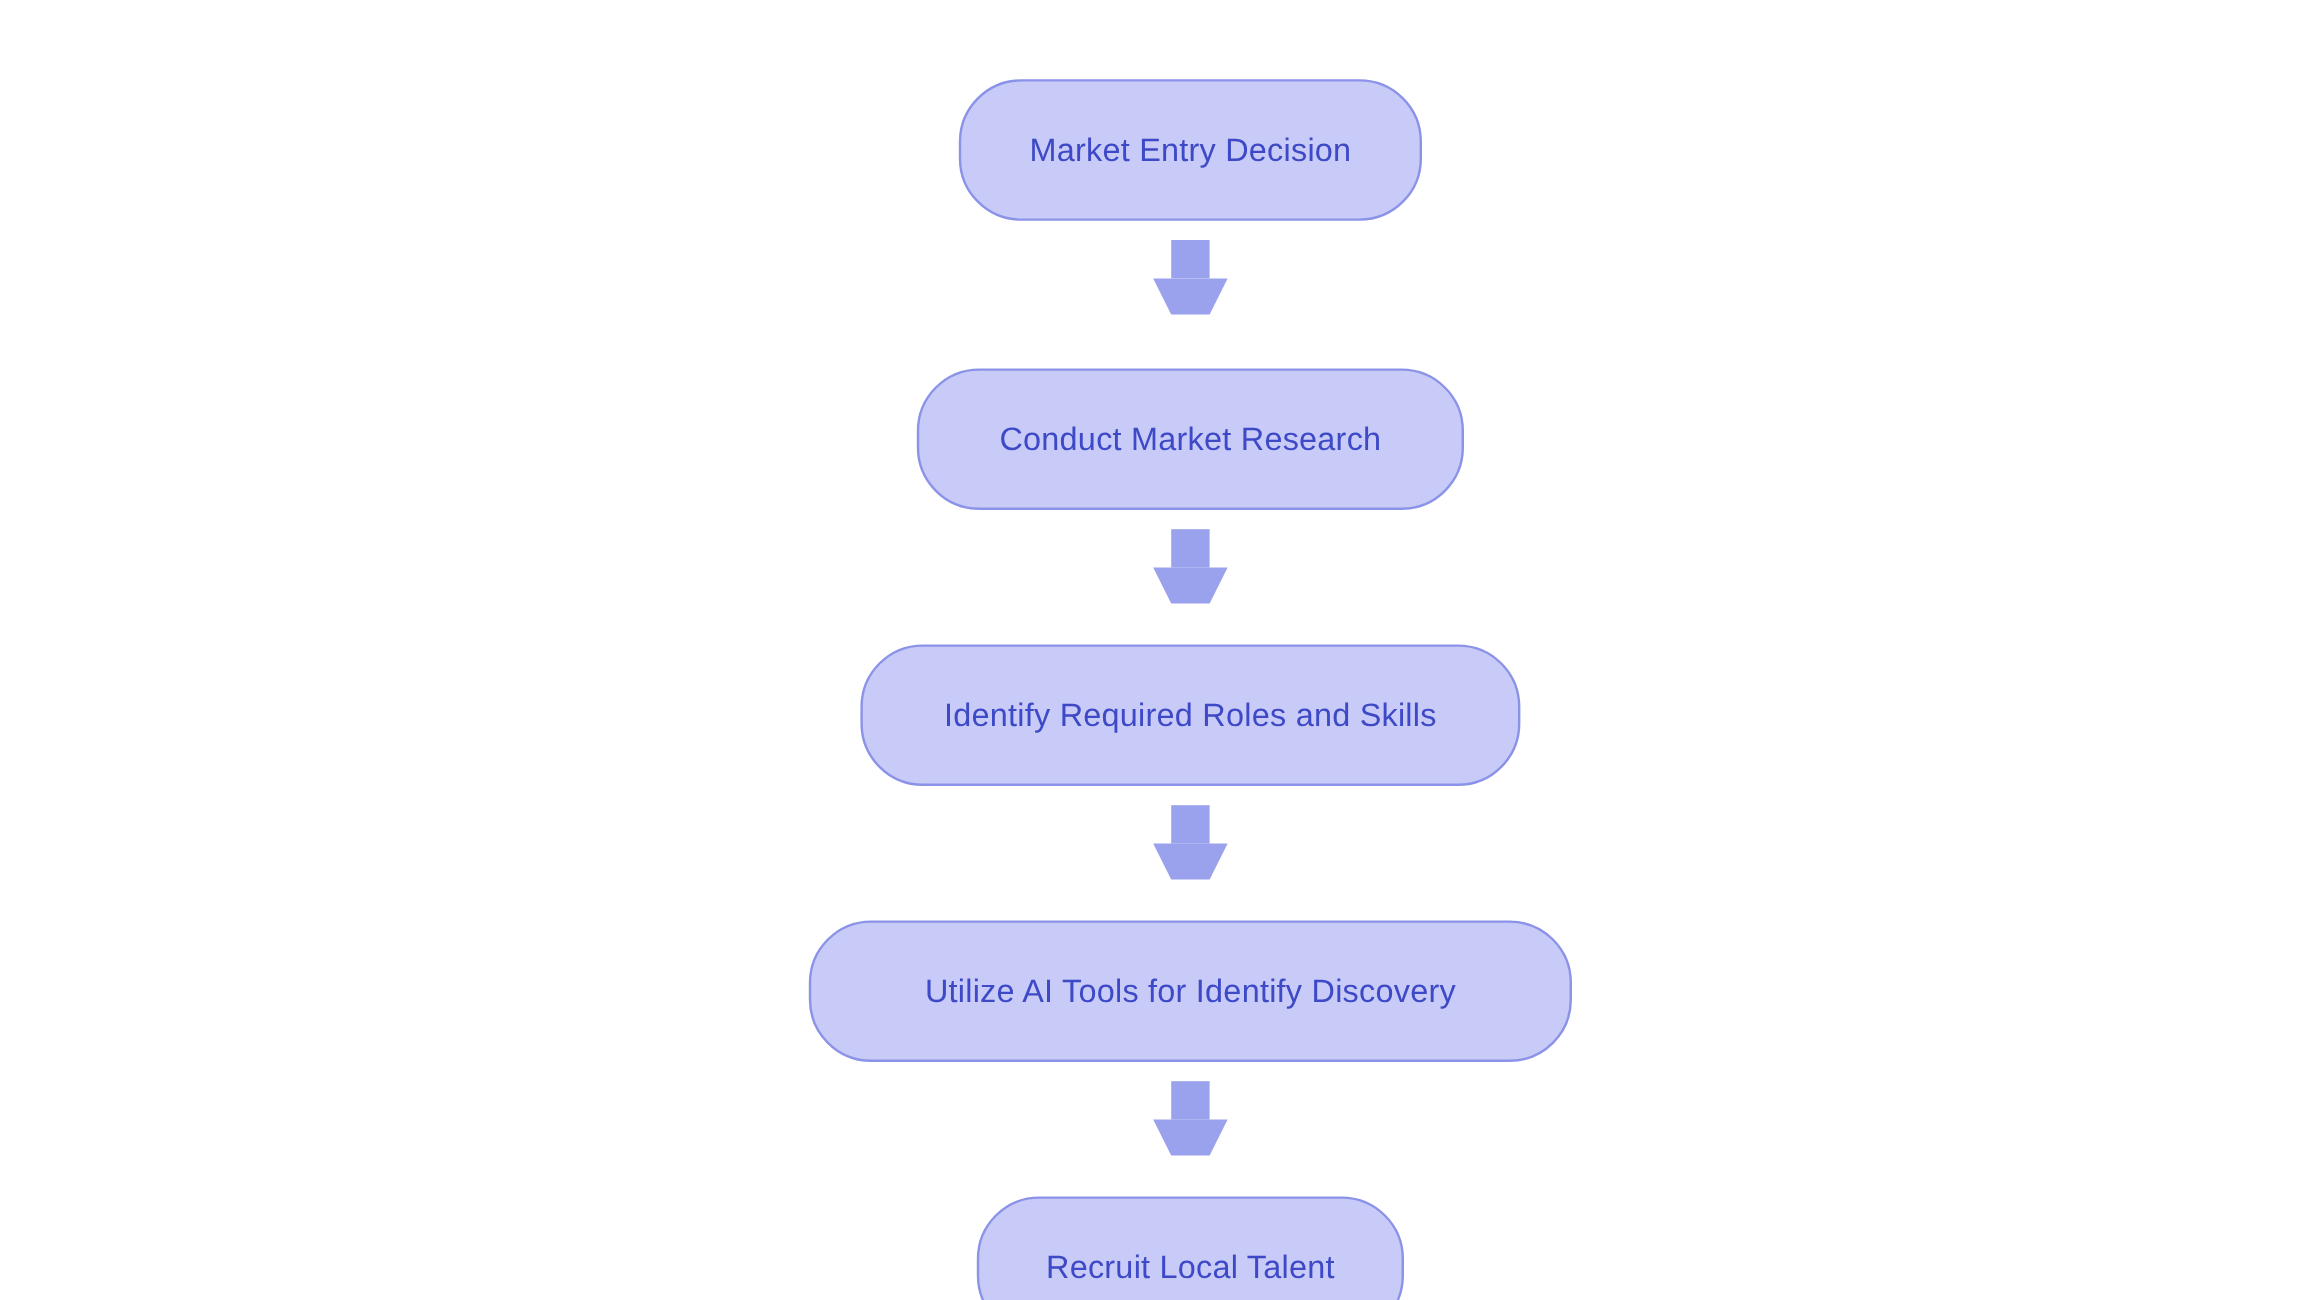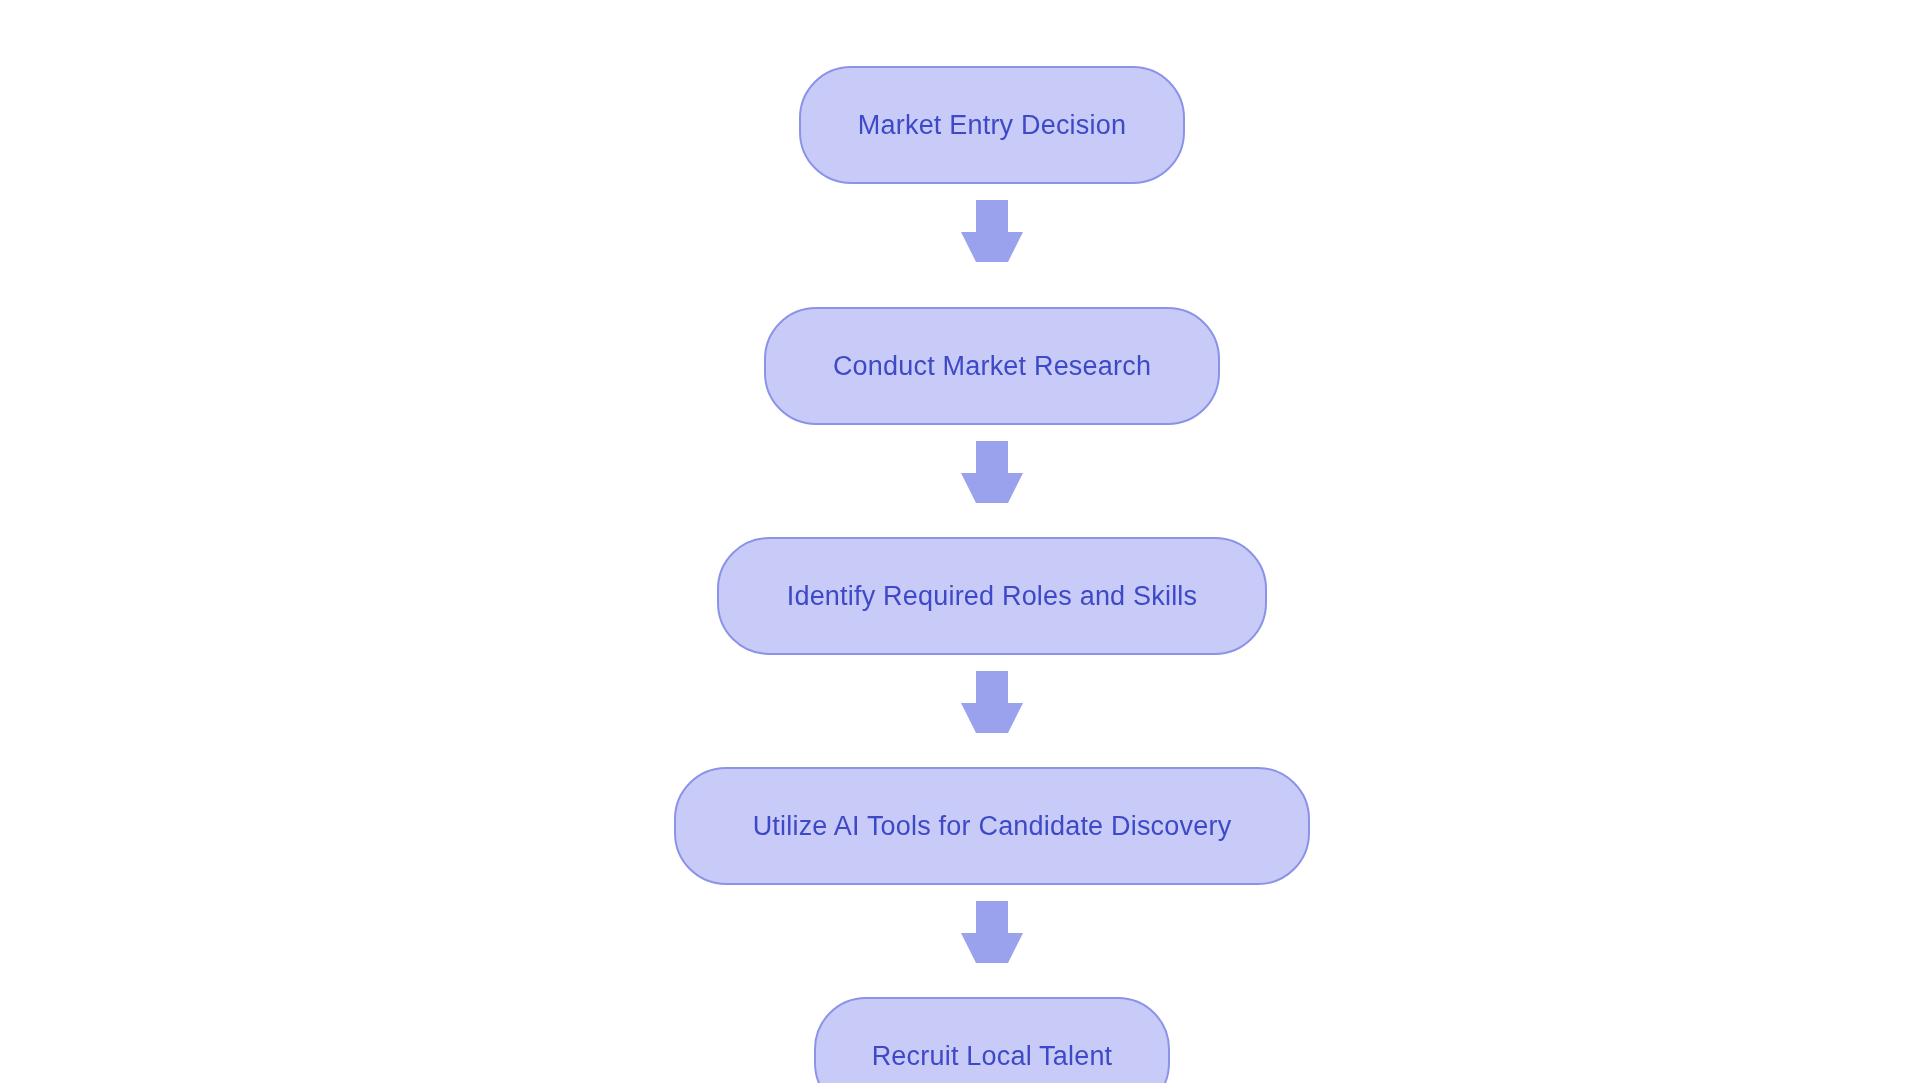--- a/index.html
+++ b/index.html
@@ -98,21 +98,21 @@
     <div class="node w3">
       <span class="node-label">Identify Required Roles and Skills</span>
     </div>
 
     <div class="arrow">
       <div class="arrow-line"></div>
       <div class="arrow-head"></div>
     </div>
 
     <div class="node w4">
-      <span class="node-label">Utilize AI Tools for Candidate Discovery</span>
+      <span class="node-label">Utilize AI Tools for Identify Discovery</span>
     </div>
 
     <div class="arrow">
       <div class="arrow-line"></div>
       <div class="arrow-head"></div>
     </div>
 
     <div class="node w5">
       <span class="node-label">Recruit Local Talent</span>
     </div>

